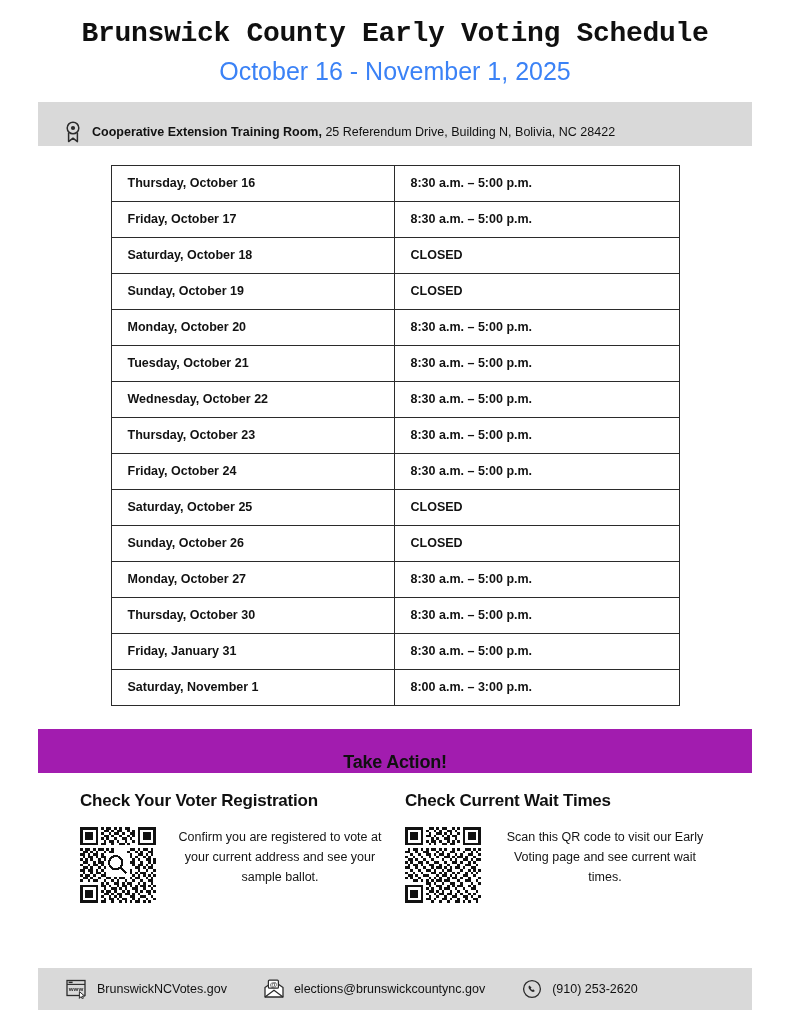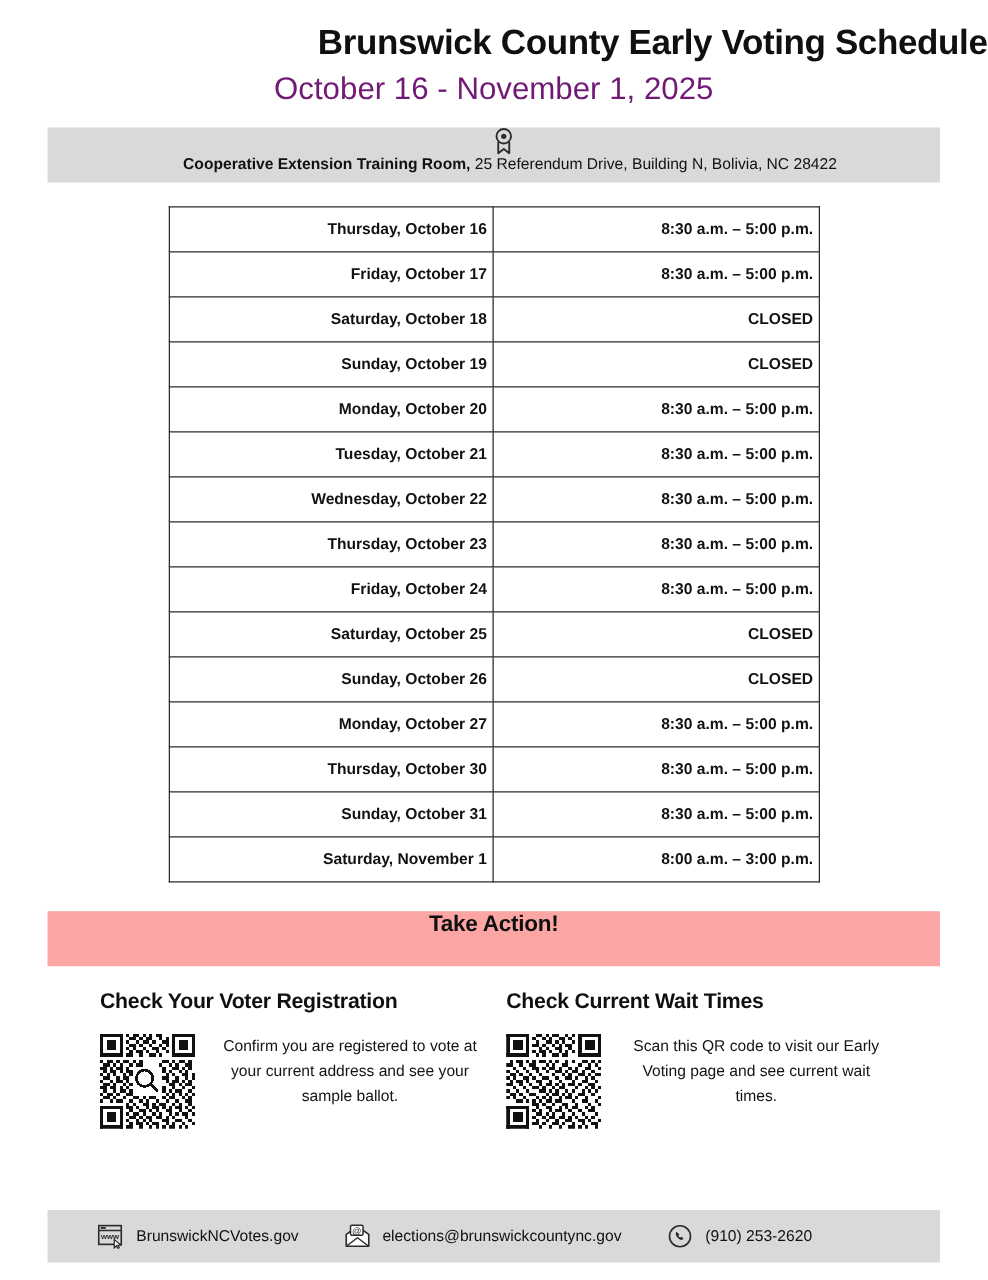--- a/index.html
+++ b/index.html
@@ -11,47 +11,47 @@
     width: 790px;
     height: 1024px;
     font-family: "Liberation Sans", sans-serif;
     color: #111111;
     overflow: hidden;
     position: relative;
   }
 
   
   .page-title {
-    text-align: right;
+    text-align: center;
     font-size: 28px;
     font-weight: bold;
     letter-spacing: -0.3px;
     color: #101010;
     margin: 18px 0 0 0;
     line-height: 1.15;
+    font-family: Liberation Mono, monospace;
   }
   .page-subtitle {
     text-align: center;
     font-size: 25px;
     font-weight: normal;
-    color: #701a75;
+    color: #3b82f6;
     margin: 7px 0 16px 0;
     line-height: 1.15;
   }
 
   
   .location-bar {
     margin: 16px 38px 0 38px;
     background: #d9d9d9;
     height: 44px;
     display: flex;
     align-items: center;
-    padding: 0 0 0 26px;
+    padding: 16px 0 0 26px;
     box-sizing: border-box;
-    flex-direction: column;
   }
   .pin-icon {
     width: 18px;
     height: 22px;
     flex: 0 0 auto;
     margin-right: 10px;
     display: block;
   }
   .location-text {
     font-size: 12.5px;
@@ -69,37 +69,37 @@
     justify-content: center;
   }
   table.schedule {
     border-collapse: collapse;
     width: 502px;
     table-layout: fixed;
   }
   table.schedule td {
     border: 1.3px solid #2b2b2b;
     height: 35px;
-    text-align: right;
+    text-align: left;
     vertical-align: middle;
     font-size: 12.5px;
     font-weight: bold;
     color: #121212;
-    padding: 0 4px;
+    padding: 0 16px;
   }
   table.schedule td.col-day { width: 250px; }
   table.schedule td.col-hours { width: 252px; }
 
   
   .take-action-bar {
     margin: 23px 38px 0 38px;
-    background: #fca5a5;
+    background: #a21caf;
     height: 44px;
     display: flex;
-    align-items: flex-start;
+    align-items: flex-end;
     justify-content: center;
   }
   .take-action-bar .ta-title {
     font-size: 18px;
     font-weight: bold;
     color: #101010;
     letter-spacing: -0.2px;
   }
 
   .action-cols {
@@ -141,21 +141,21 @@
   
   .footer-bar {
     position: absolute;
     left: 38px;
     right: 38px;
     bottom: 14px;
     background: #d9d9d9;
     height: 42px;
     display: flex;
     align-items: center;
-    padding-left: 40px;
+    padding-left: 28px;
     box-sizing: border-box;
   }
   .footer-item {
     display: flex;
     align-items: center;
     font-size: 12.5px;
     color: #111;
     white-space: nowrap;
   }
   .footer-item .fi-label { margin-left: 9px; }
@@ -231,21 +231,21 @@
         </tr>
       <tr>
           <td class="col-day">Monday, October 27</td>
           <td class="col-hours">8:30 a.m. – 5:00 p.m.</td>
         </tr>
       <tr>
           <td class="col-day">Thursday, October 30</td>
           <td class="col-hours">8:30 a.m. – 5:00 p.m.</td>
         </tr>
       <tr>
-          <td class="col-day">Sunday, October 31</td>
+          <td class="col-day">Friday, January 31</td>
           <td class="col-hours">8:30 a.m. – 5:00 p.m.</td>
         </tr>
       <tr>
           <td class="col-day">Saturday, November 1</td>
           <td class="col-hours">8:00 a.m. – 3:00 p.m.</td>
         </tr>
     </tbody>
   </table>
 </div>
 

